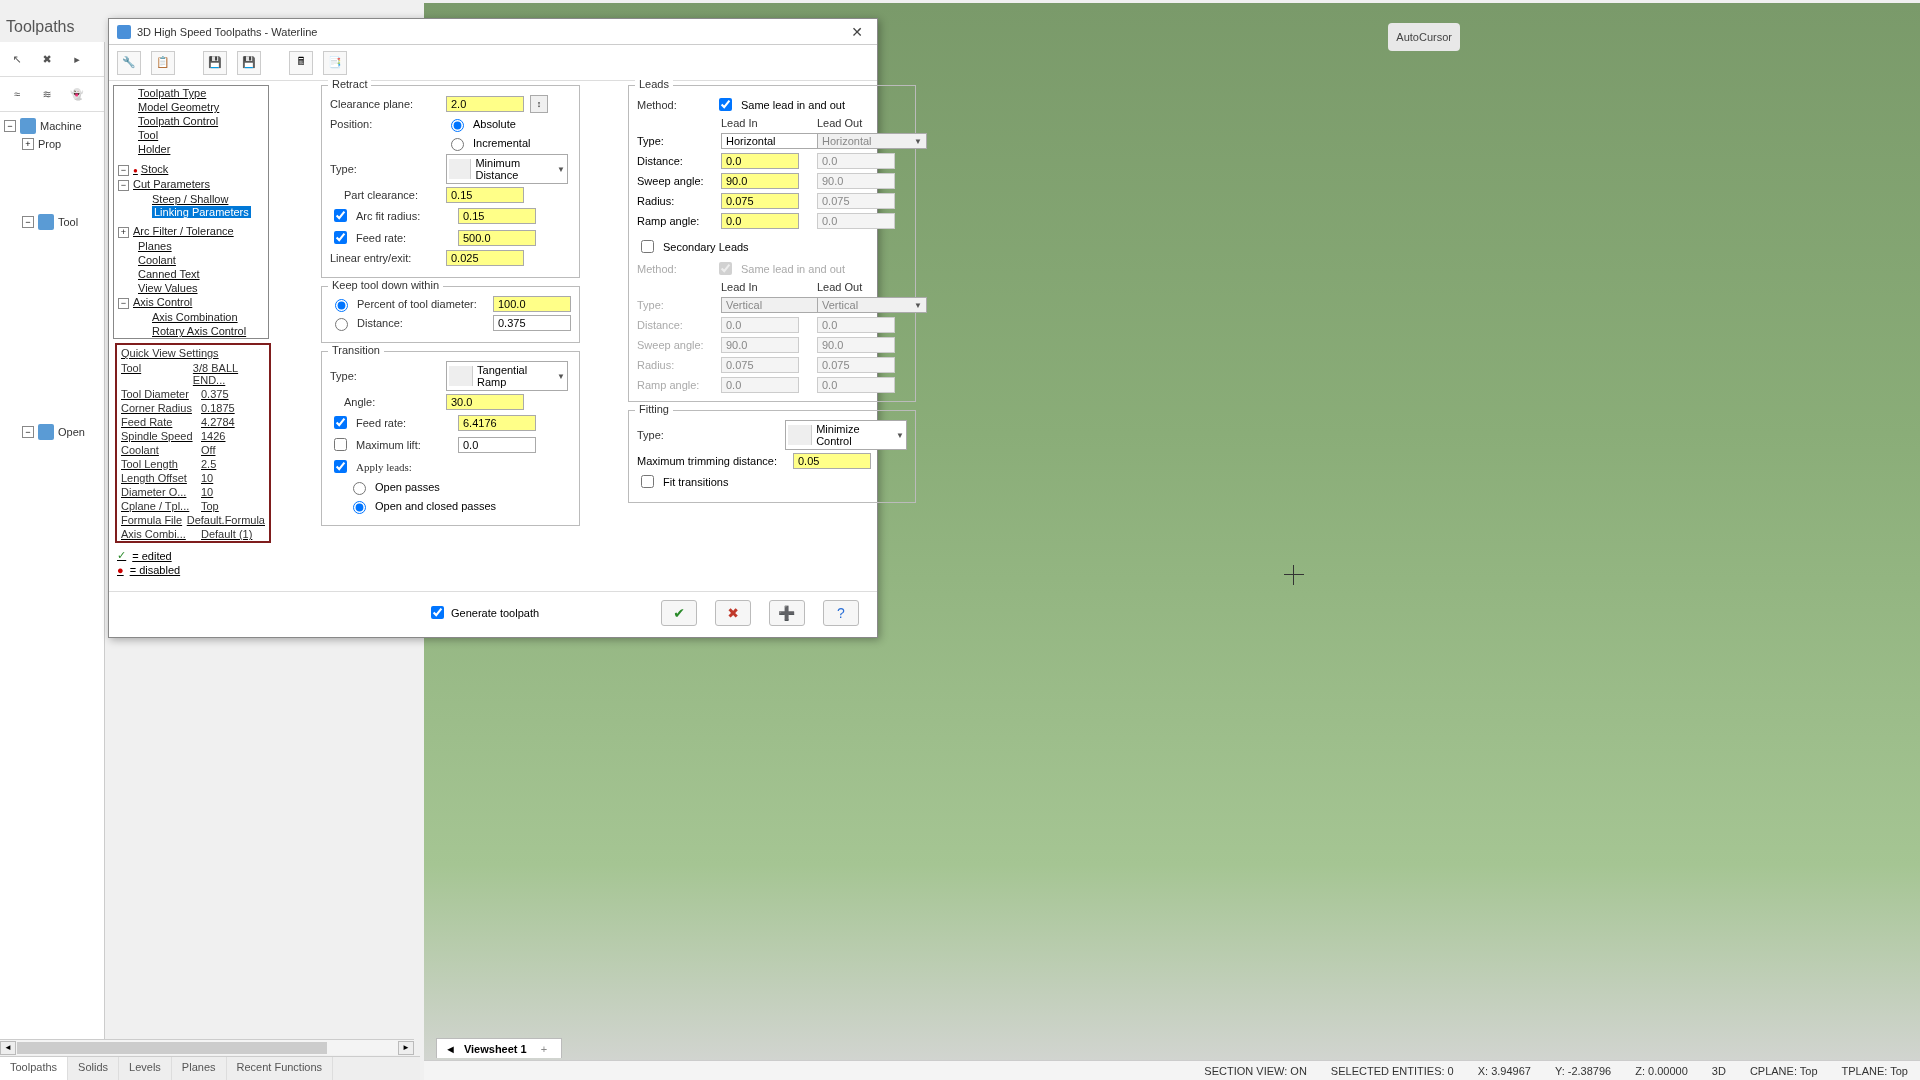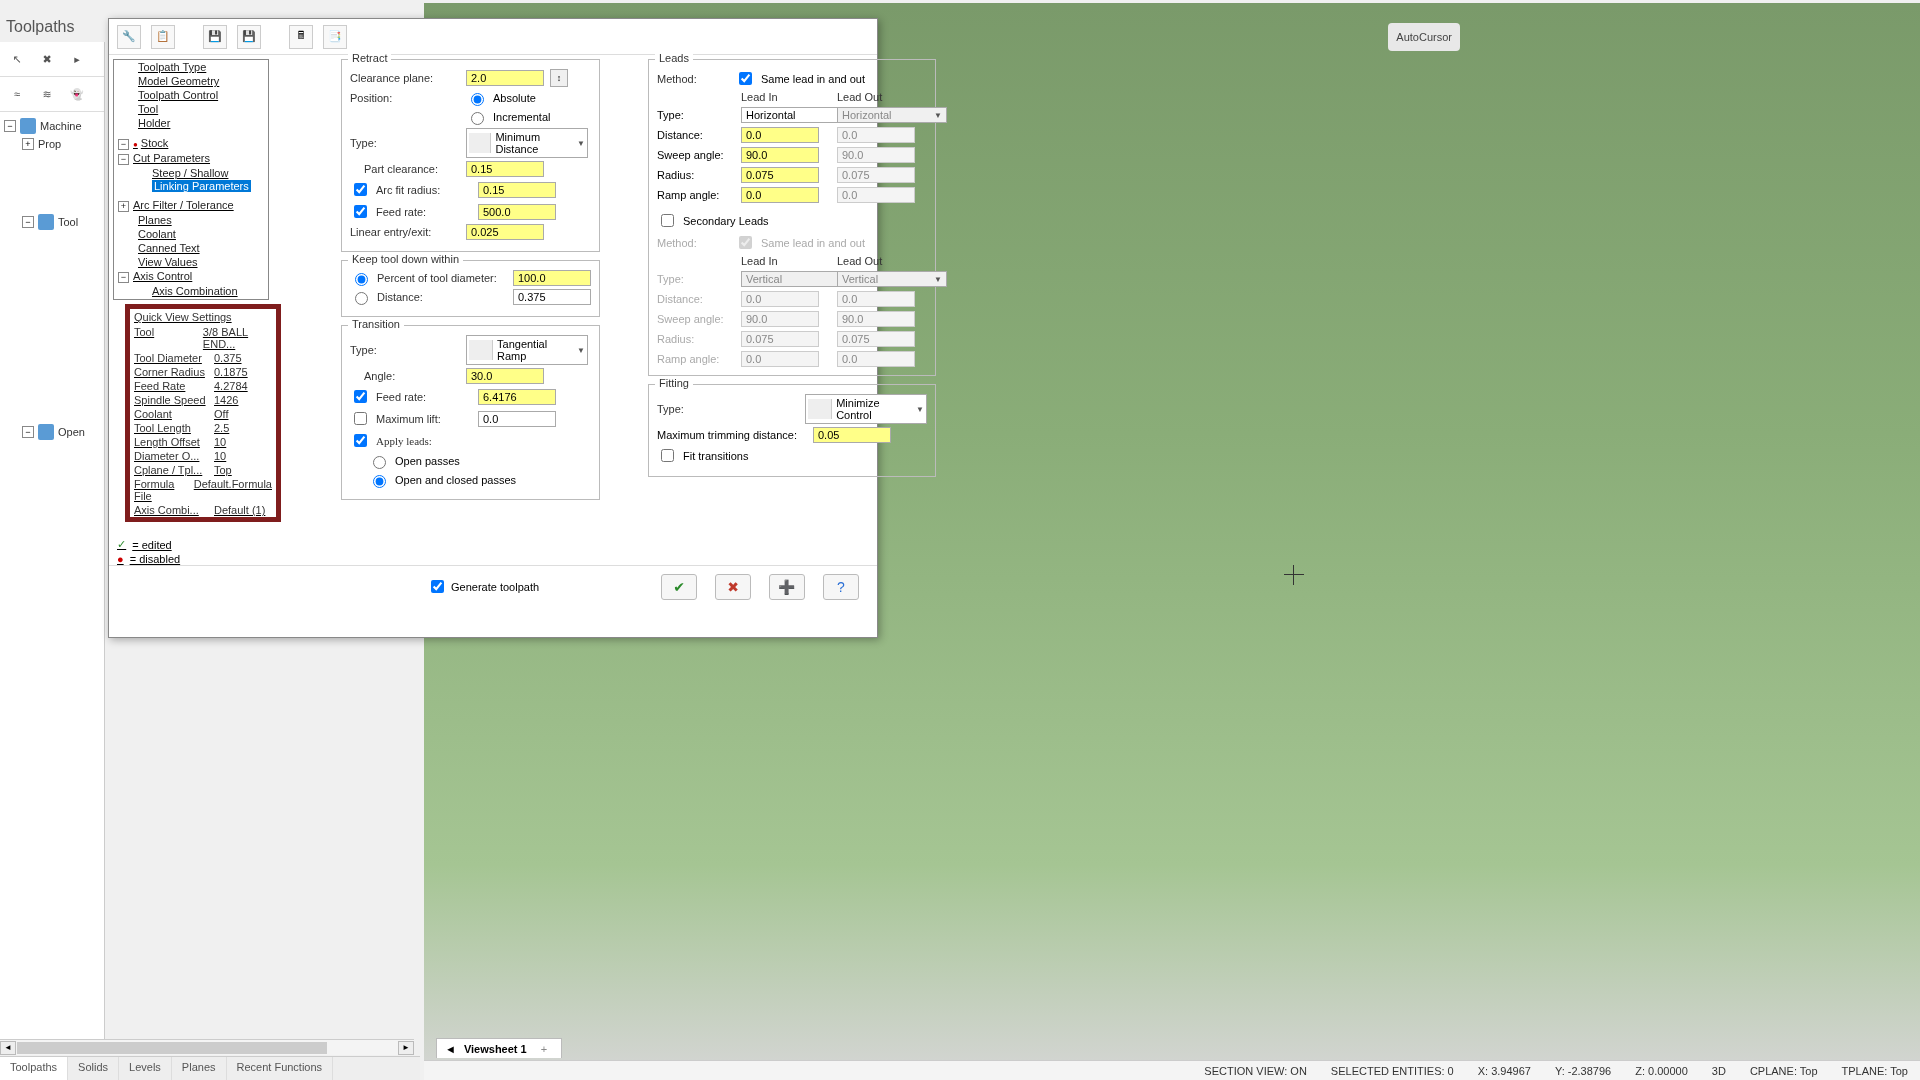--- a/index.html
+++ b/index.html
@@ -70,21 +70,21 @@
   background: #fff;
 }
 .dtree-item { padding: 1px 4px; white-space: nowrap; color: #222; }
 .dtree-item.indent1 { padding-left: 24px; }
 .dtree-item.indent2 { padding-left: 38px; }
 .dtree-item.selected { background: #0078d7; color: #fff; display:inline-block; margin-left:38px; padding:0 2px;}
 .dtree-item .red-dot::before { content:"●"; color:#c00; margin-right:3px; font-size:8px;}
 .dtree-expand { display:inline-block; width:11px; height:11px; border:1px solid #888; text-align:center; line-height:9px; font-size:9px; margin-right:4px; background:#fff;}
 
 .quickview {
-  border: 5px solid #7f1d1d; margin: 16px; margin-top: 0; width: 156px;
+  border: 2px solid #7f1d1d; margin: 6px; margin-top: 0; width: 156px;
 }
 .quickview-title { padding: 2px 4px; color: #333; }
 .quickview-row { display: flex; padding: 1px 4px; }
 .quickview-label { width: 80px; color: #333; }
 .quickview-val { color: #333; }
 
 .legend { margin-left: 8px; display:flex; flex-direction:column; gap:2px;}
 .legend-row { display:flex; align-items:center; gap:6px;}
 .legend-check { color: #2a8a2a; }
 
@@ -212,20 +212,25 @@
   <span>SELECTED ENTITIES: 0</span>
   <span>X: 3.94967</span>
   <span>Y: -2.38796</span>
   <span>Z: 0.00000</span>
   <span>3D</span>
   <span>CPLANE: Top</span>
   <span>TPLANE: Top</span>
 </div>
 
 <div class="dialog">
+  <div class="dialog-titlebar">
+    <div class="dialog-titlebar-icon"></div>
+    <div class="dialog-title">3D High Speed Toolpaths - Waterline</div>
+    <div class="dialog-close">✕</div>
+  </div>
   <div class="dialog-toolbar">
     <div class="tbar-btn">🔧</div>
     <div class="tbar-btn">📋</div>
     <div style="width:8px;"></div>
     <div class="tbar-btn">💾</div>
     <div class="tbar-btn">💾</div>
     <div style="width:8px;"></div>
     <div class="tbar-btn">🖩</div>
     <div class="tbar-btn">📑</div>
   </div>

